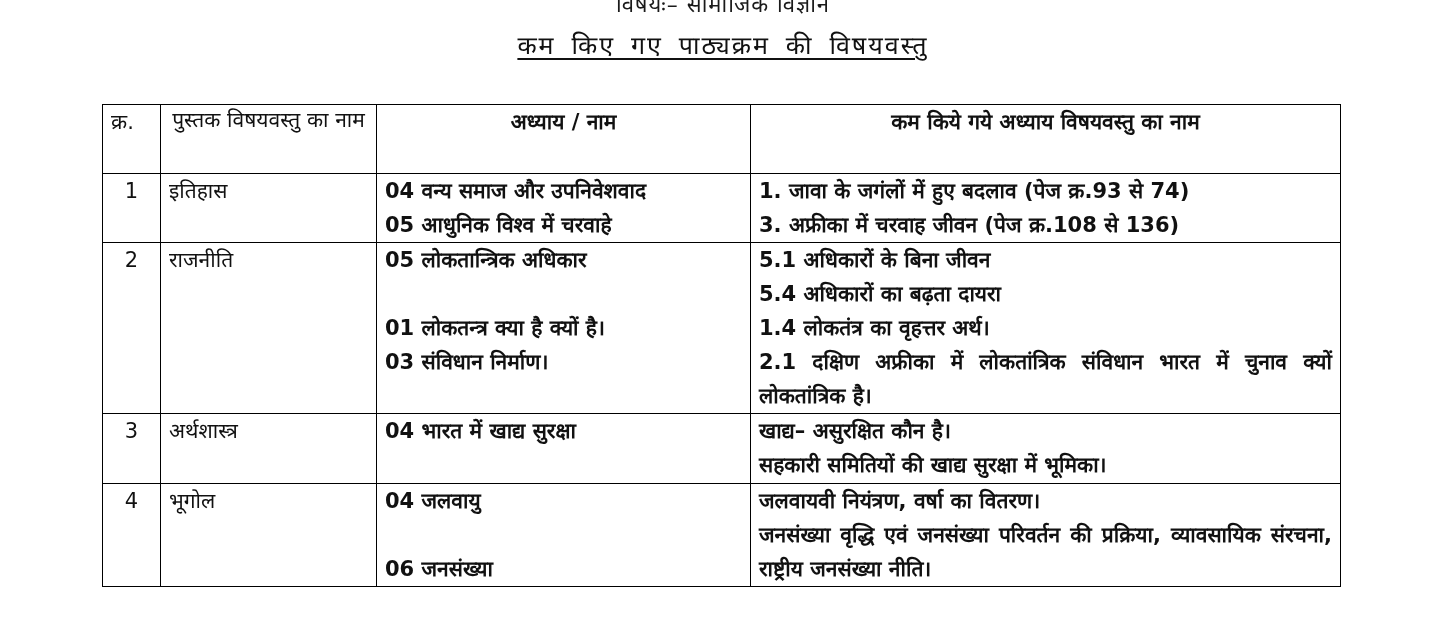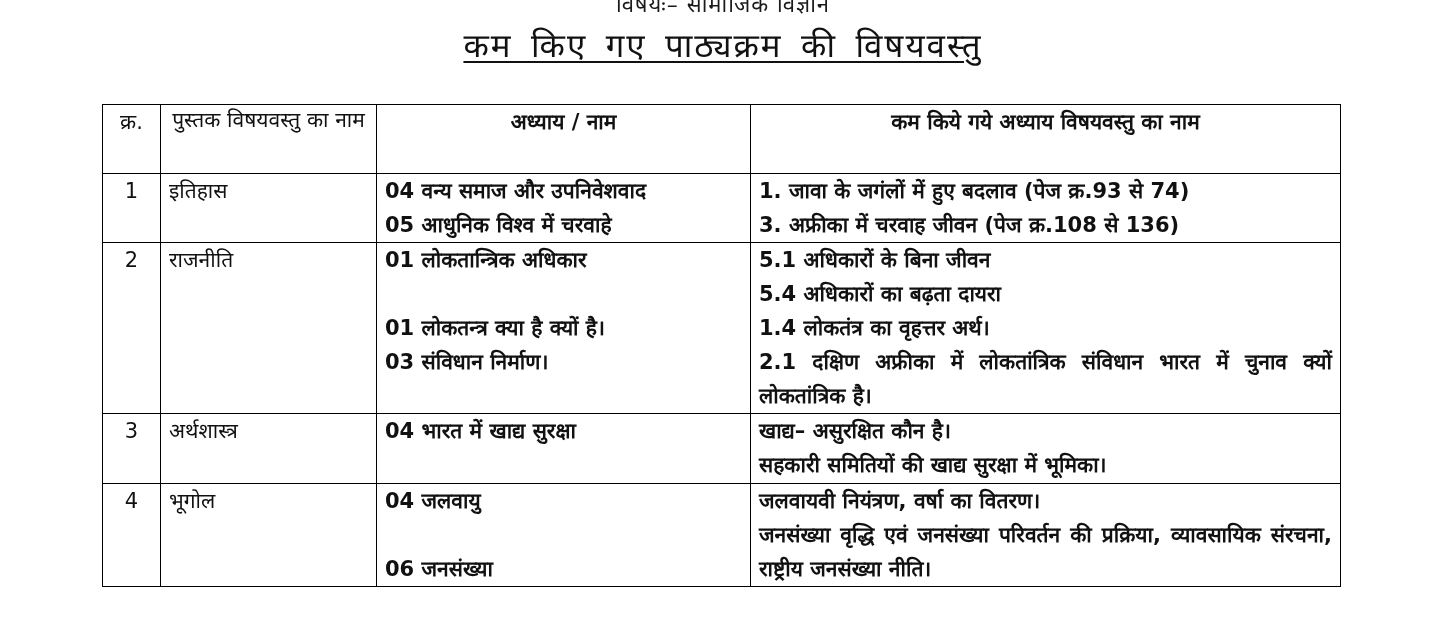--- a/index.html
+++ b/index.html
@@ -25,21 +25,21 @@
       line-height: 30px;
       letter-spacing: 1px;
       color: #1a1a1a;
     }
     .doc-title {
       position: absolute;
       top: 30px;
       left: 0;
       width: 1446px;
       text-align: center;
-      font-size: 33px;
+      font-size: 25px;
       line-height: 32px;
     }
     .doc-title span {
       text-decoration: underline;
       text-decoration-thickness: 2px;
       text-underline-offset: 4px;
       letter-spacing: 2px;
       word-spacing: 6px;
     }
     table.syllabus {
@@ -56,21 +56,21 @@
       border: 1.5px solid #000000;
       vertical-align: top;
       padding: 0 8px;
       font-weight: normal;
     }
     table.syllabus .c-gray-left { border-left-color: #7d7d7d; font-weight: bold; }
     col.c1 { width: 58px; }
     col.c2 { width: 216px; }
     col.c3 { width: 374px; }
     col.c4 { width: 590px; }
-    th.h-num { text-align: center; }
+    th.h-num { text-align: left; }
     th.h-book { text-align: center; line-height: 30px; padding-top: 3px; margin-left: 9px; }
     th.h-chap { text-align: center; padding-top: 3px; }
     th.h-red { text-align: center; padding-top: 3px; }
     tr.head-row { height: 69px; }
     tr.r1 { height: 68px; }
     tr.r2 { height: 170px; }
     tr.r3 { height: 70px; }
     tr.r4 { height: 101px; }
     td.num { text-align: center; padding-top: 1px; }
     td.book { padding-left: 12px; }
@@ -111,21 +111,21 @@
     <td class="red c-gray-left">
       <span class="line">1. जावा के जगंलों में हुए बदलाव (पेज क्र.93 से 74)</span>
       <span class="line">3. अफ्रीका में चरवाह जीवन (पेज क्र.108 से 136)</span>
     </td>
   </tr>
 
   <tr class="r2">
     <td class="num">2</td>
     <td class="book">राजनीति</td>
     <td class="chap c-gray-left">
-      <span class="line">01 लोकतान्त्रिक अधिकार</span>
+      <span class="line">05 लोकतान्त्रिक अधिकार</span>
       <span class="spacer"></span>
       <span class="line">01 लोकतन्त्र क्या है क्यों है।</span>
       <span class="line">03 संविधान निर्माण।</span>
     </td>
     <td class="red c-gray-left">
       <span class="line">5.1 अधिकारों के बिना जीवन</span>
       <span class="line">5.4 अधिकारों का बढ़ता दायरा</span>
       <span class="line">1.4 लोकतंत्र का वृहत्तर अर्थ।</span>
       <span class="line justify">2.1 दक्षिण अफ्रीका में लोकतांत्रिक संविधान भारत में चुनाव क्यों लोकतांत्रिक है।</span>
     </td>

